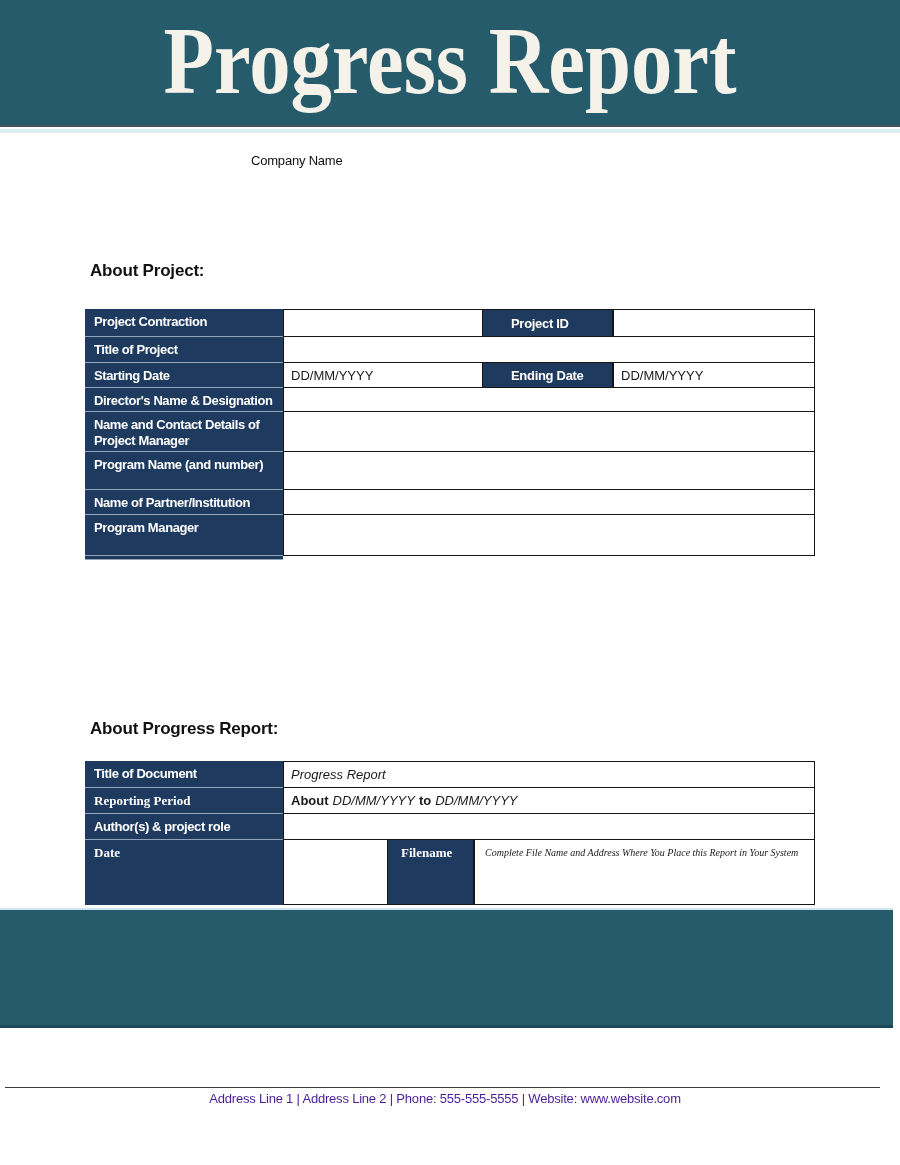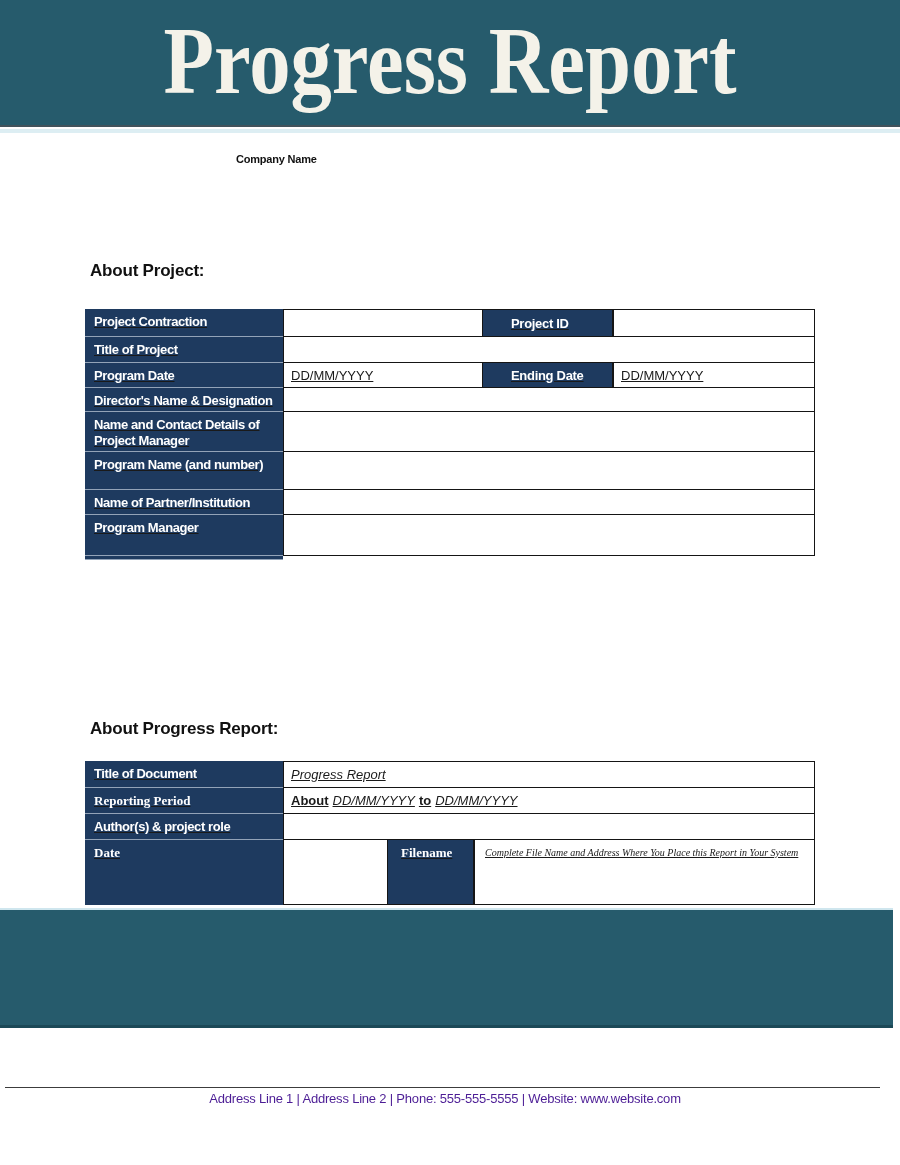--- a/index.html
+++ b/index.html
@@ -35,44 +35,43 @@
   }
   .banner-strip {
     position: absolute;
     top: 129px; left: 0;
     width: 900px; height: 4px;
     background: #ddeef3;
   }
 
   .company {
     position: absolute;
-    top: 153px; left: 236px;
-    font-weight: bold;
-    font-size: 11px;
+    top: 153px; left: 251px;
+    font-weight: normal;
+    font-size: 13px;
     letter-spacing: -0.2px;
     color: #111;
   }
 
   .section-heading {
     position: absolute;
     left: 90px;
     font-weight: bold;
     font-size: 17px;
     letter-spacing: -0.2px;
     color: #111;
   }
   #heading-project { top: 261px; }
   #heading-report  { top: 719px; }
 
   
   .tbl {
     position: absolute;
     left: 85px;
     width: 730px;
-    text-decoration: underline;
   }
   #tbl-project { top: 309px; }
   #tbl-report  { top: 761px; }
 
   .row { display: flex; }
 
   .lbl {
     width: 198px;
     flex: 0 0 198px;
     background: #1e3a5f;
@@ -190,21 +189,21 @@
       <div class="lbl">Project Contraction</div>
       <div class="val w-val1"></div>
       <div class="navy-sub w-navy">Project ID</div>
       <div class="val w-val2"></div>
     </div>
     <div class="row" style="height:26px">
       <div class="lbl">Title of Project</div>
       <div class="val w-full"></div>
     </div>
     <div class="row" style="height:25px">
-      <div class="lbl">Program Date</div>
+      <div class="lbl">Starting Date</div>
       <div class="val w-val1">DD/MM/YYYY</div>
       <div class="navy-sub w-navy">Ending Date</div>
       <div class="val w-val2">DD/MM/YYYY</div>
     </div>
     <div class="row" style="height:24px">
       <div class="lbl">Director's Name &amp; Designation</div>
       <div class="val w-full"></div>
     </div>
     <div class="row" style="height:40px">
       <div class="lbl">Name and Contact Details of Project Manager</div>

